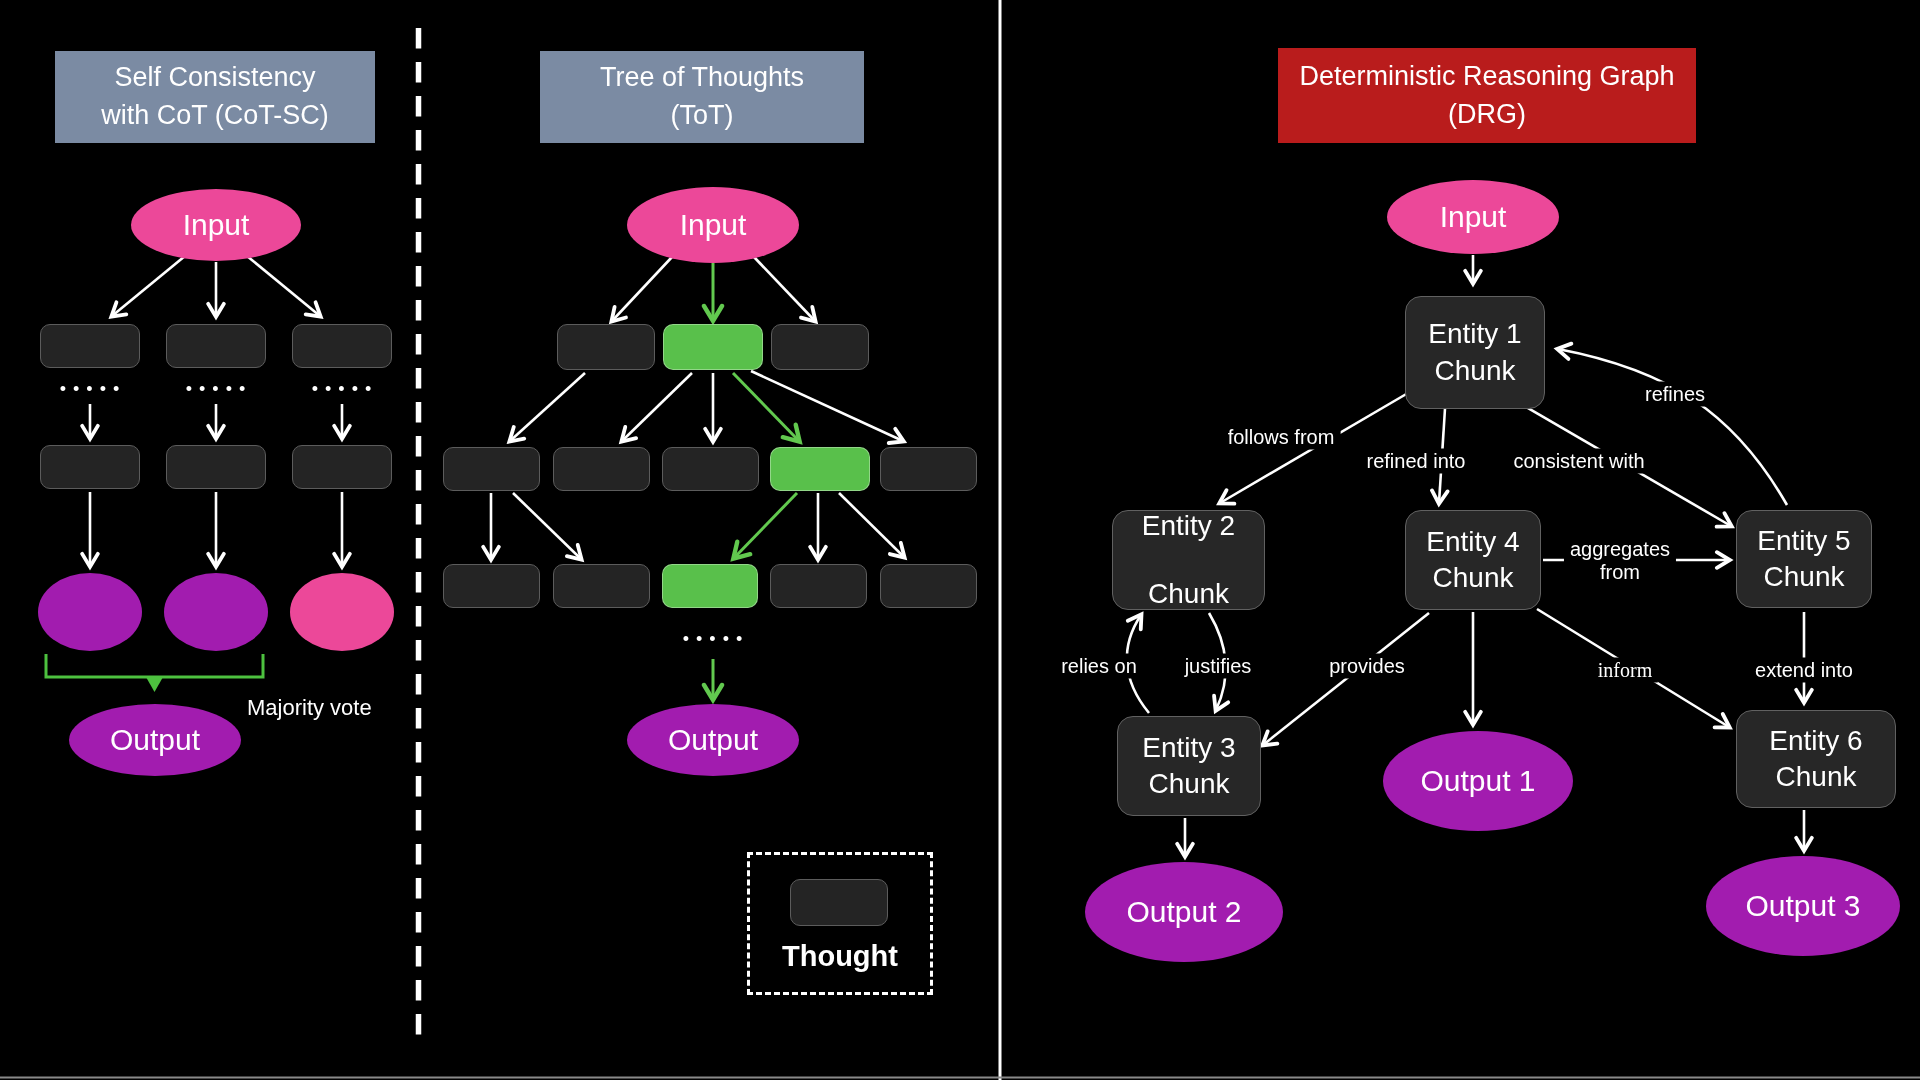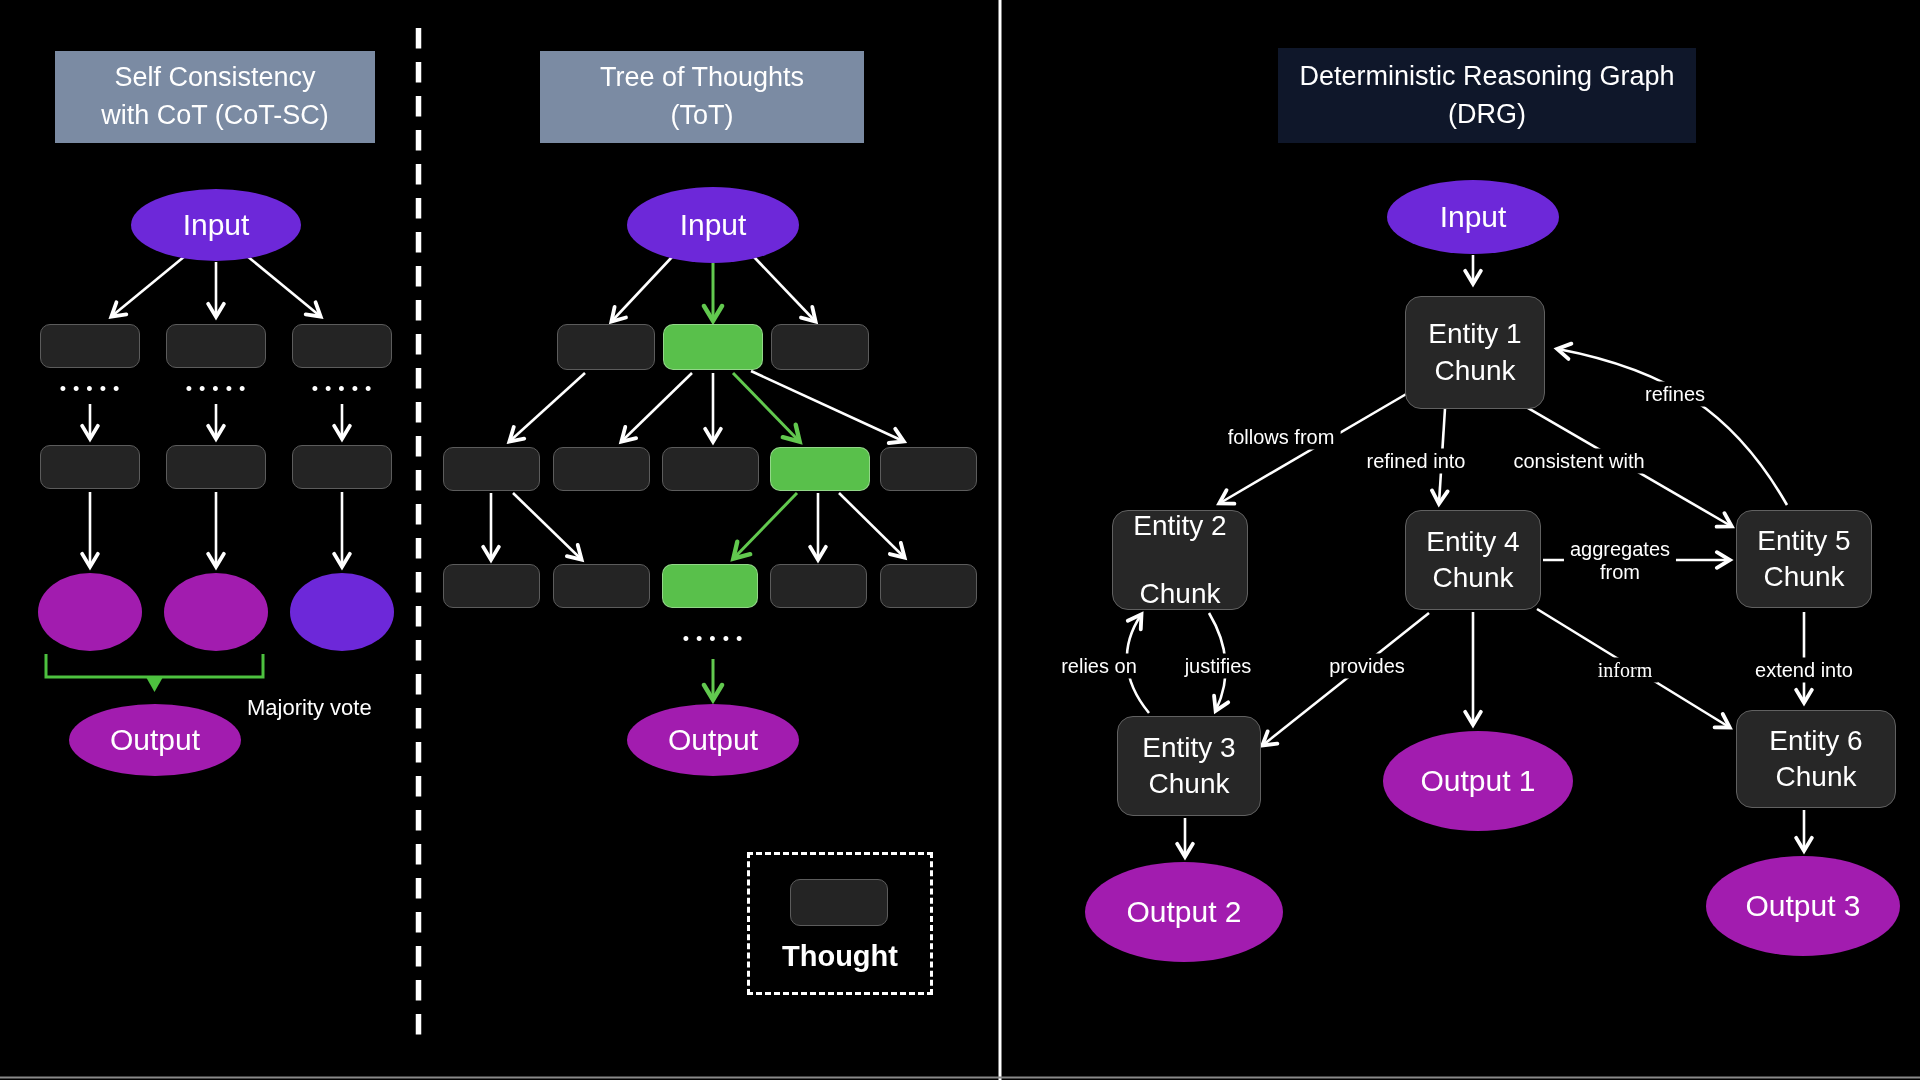--- a/index.html
+++ b/index.html
@@ -2,27 +2,27 @@
 <html><head>
 <meta charset="utf-8">
 <style>
   html,body{margin:0;padding:0;background:#000;}
   #canvas{position:relative;width:1920px;height:1080px;background:#000;overflow:hidden;
           font-family:"Liberation Sans","DejaVu Sans",sans-serif;color:#fff;}
   #wires{position:absolute;left:0;top:0;z-index:1;}
   .hdr{position:absolute;z-index:2;display:flex;flex-direction:column;align-items:center;justify-content:center;
        text-align:center;font-size:27px;line-height:1.4;color:#fff;}
   .hdr-slate{background:#7b8ba3;}
-  .hdr-purple{background:#0f172a;}
+  .hdr-purple{background:#b91c1c;}
   .box{position:absolute;z-index:2;background:#242424;border:1.5px solid #5c5c5c;border-radius:10px;box-sizing:border-box;}
   .box.green{background:#59c04b;border-color:rgba(255,255,255,.35);}
   .chunk{position:absolute;z-index:2;background:#272727;border:1.5px solid #616161;border-radius:16px;box-sizing:border-box;
          display:flex;flex-direction:column;align-items:center;justify-content:center;font-size:28px;line-height:1.3;}
   .ellipse{position:absolute;z-index:2;border-radius:50%;display:flex;align-items:center;justify-content:center;font-size:30px;}
-  .dark-ell{background:#6d28d9;align-items:center;}
+  .dark-ell{background:#ec4899;align-items:center;}
   .green-ell{background:#a21caf;}
   .dots{position:absolute;z-index:2;font-size:18px;letter-spacing:1px;text-align:center;color:#fff;}
   .edge-label{position:absolute;z-index:3;transform:translate(-50%,-50%);background:#000;padding:1px 6px;
               font-size:20px;white-space:nowrap;text-align:center;line-height:1.15;}
   .plain-label{position:absolute;z-index:3;font-size:22px;white-space:nowrap;}
   .legend{position:absolute;z-index:2;border:3px dashed #fff;box-sizing:border-box;}
   .legend .box{position:absolute;}
   .legend-label{position:absolute;z-index:2;width:100%;text-align:center;font-size:29px;}
 </style>
 </head>
@@ -153,21 +153,21 @@
     <div>(DRG)</div>
   </div>
   <div class="ellipse dark-ell" style="left:1387px;top:180px;width:172px;height:74px;">
     <span>Input</span>
   </div>
 
   <div class="chunk" style="left:1405px;top:296px;width:140px;height:113px;">
     <div>Entity 1</div>
     <div>Chunk</div>
   </div>
-  <div class="chunk" style="left:1112px;top:510px;width:136px;height:100px;gap:32px;">
+  <div class="chunk" style="left:1112px;top:510px;width:153px;height:100px;gap:32px;">
     <div>Entity 2</div>
     <div>Chunk</div>
   </div>
   <div class="chunk" style="left:1405px;top:510px;width:136px;height:100px;">
     <div>Entity 4</div>
     <div>Chunk</div>
   </div>
   <div class="chunk" style="left:1736px;top:510px;width:136px;height:98px;">
     <div>Entity 5</div>
     <div>Chunk</div>

